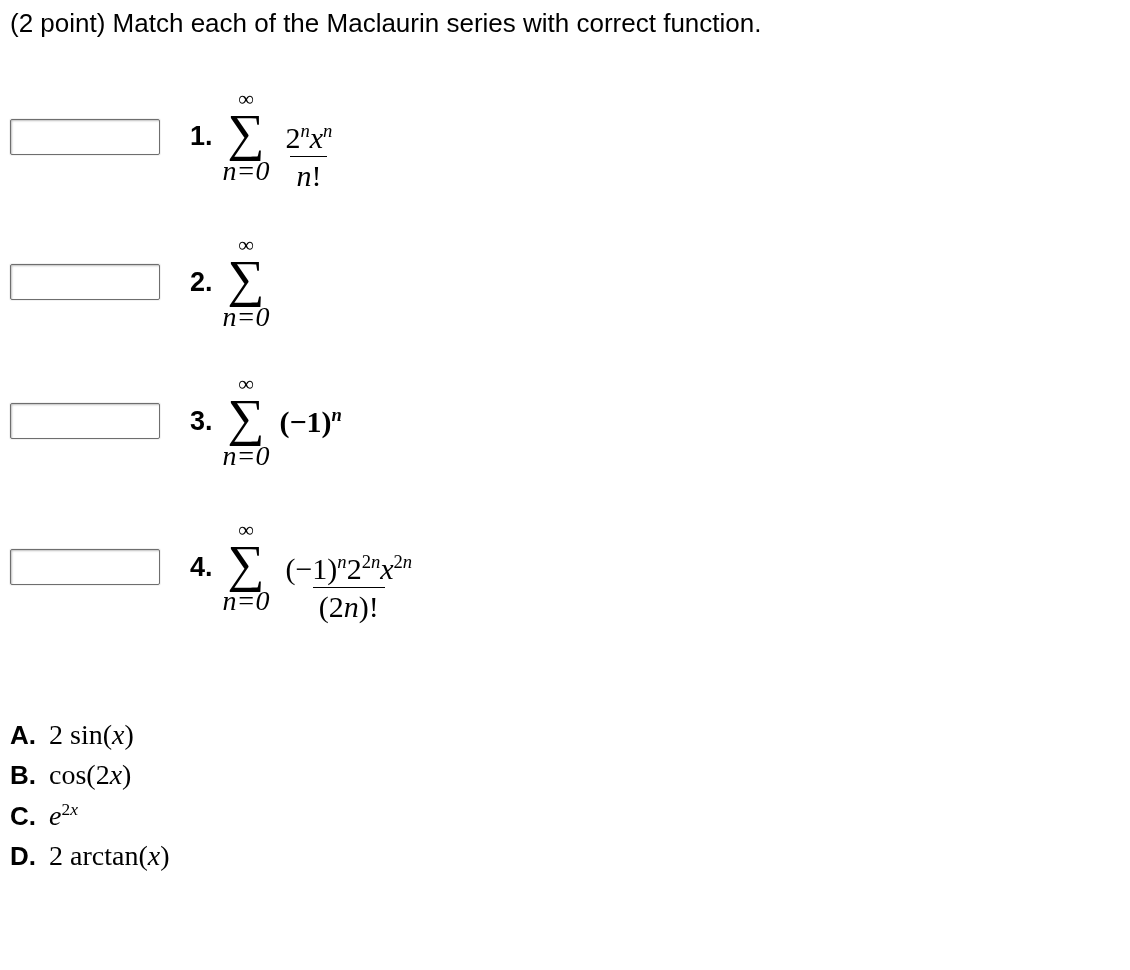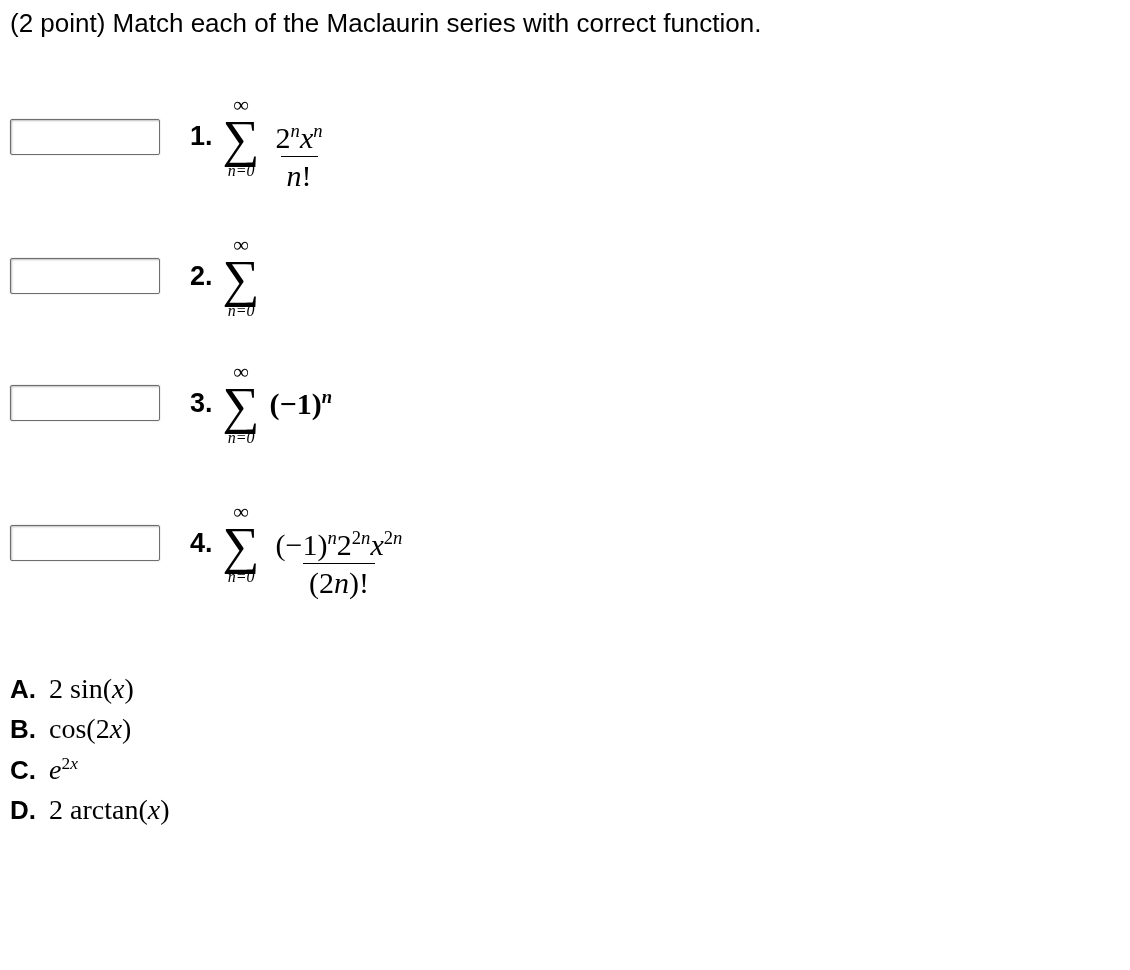--- a/index.html
+++ b/index.html
@@ -52,21 +52,21 @@
     margin-right: 10px;
   }
   .sigma-top {
     font-size: 22px;
   }
   .sigma-symbol {
     font-size: 52px;
     line-height: 0.9;
   }
   .sigma-bottom {
-    font-size: 16px;
+    font-size: 28px;
     font-style: italic;
   }
   .frac {
     display: inline-flex;
     flex-direction: column;
     align-items: center;
     vertical-align: middle;
     line-height: 1.1;
     margin-top: 40px;
   }
@@ -81,21 +81,21 @@
     font-size: 0.62em;
     vertical-align: super;
     font-style: italic;
   }
   .supn { font-style: normal; }
   .term-pre {
     margin-right: 16px;
     font-weight: bold;
   }
   .answers {
-    margin-top: 70px;
+    margin-top: 92px;
     font-family: "Times New Roman", serif;
     font-size: 28px;
     line-height: 1.45;
   }
   .answers .opt-label {
     font-family: Arial, Helvetica, sans-serif;
     font-weight: bold;
     font-size: 26px;
     margin-right: 6px;
   }

